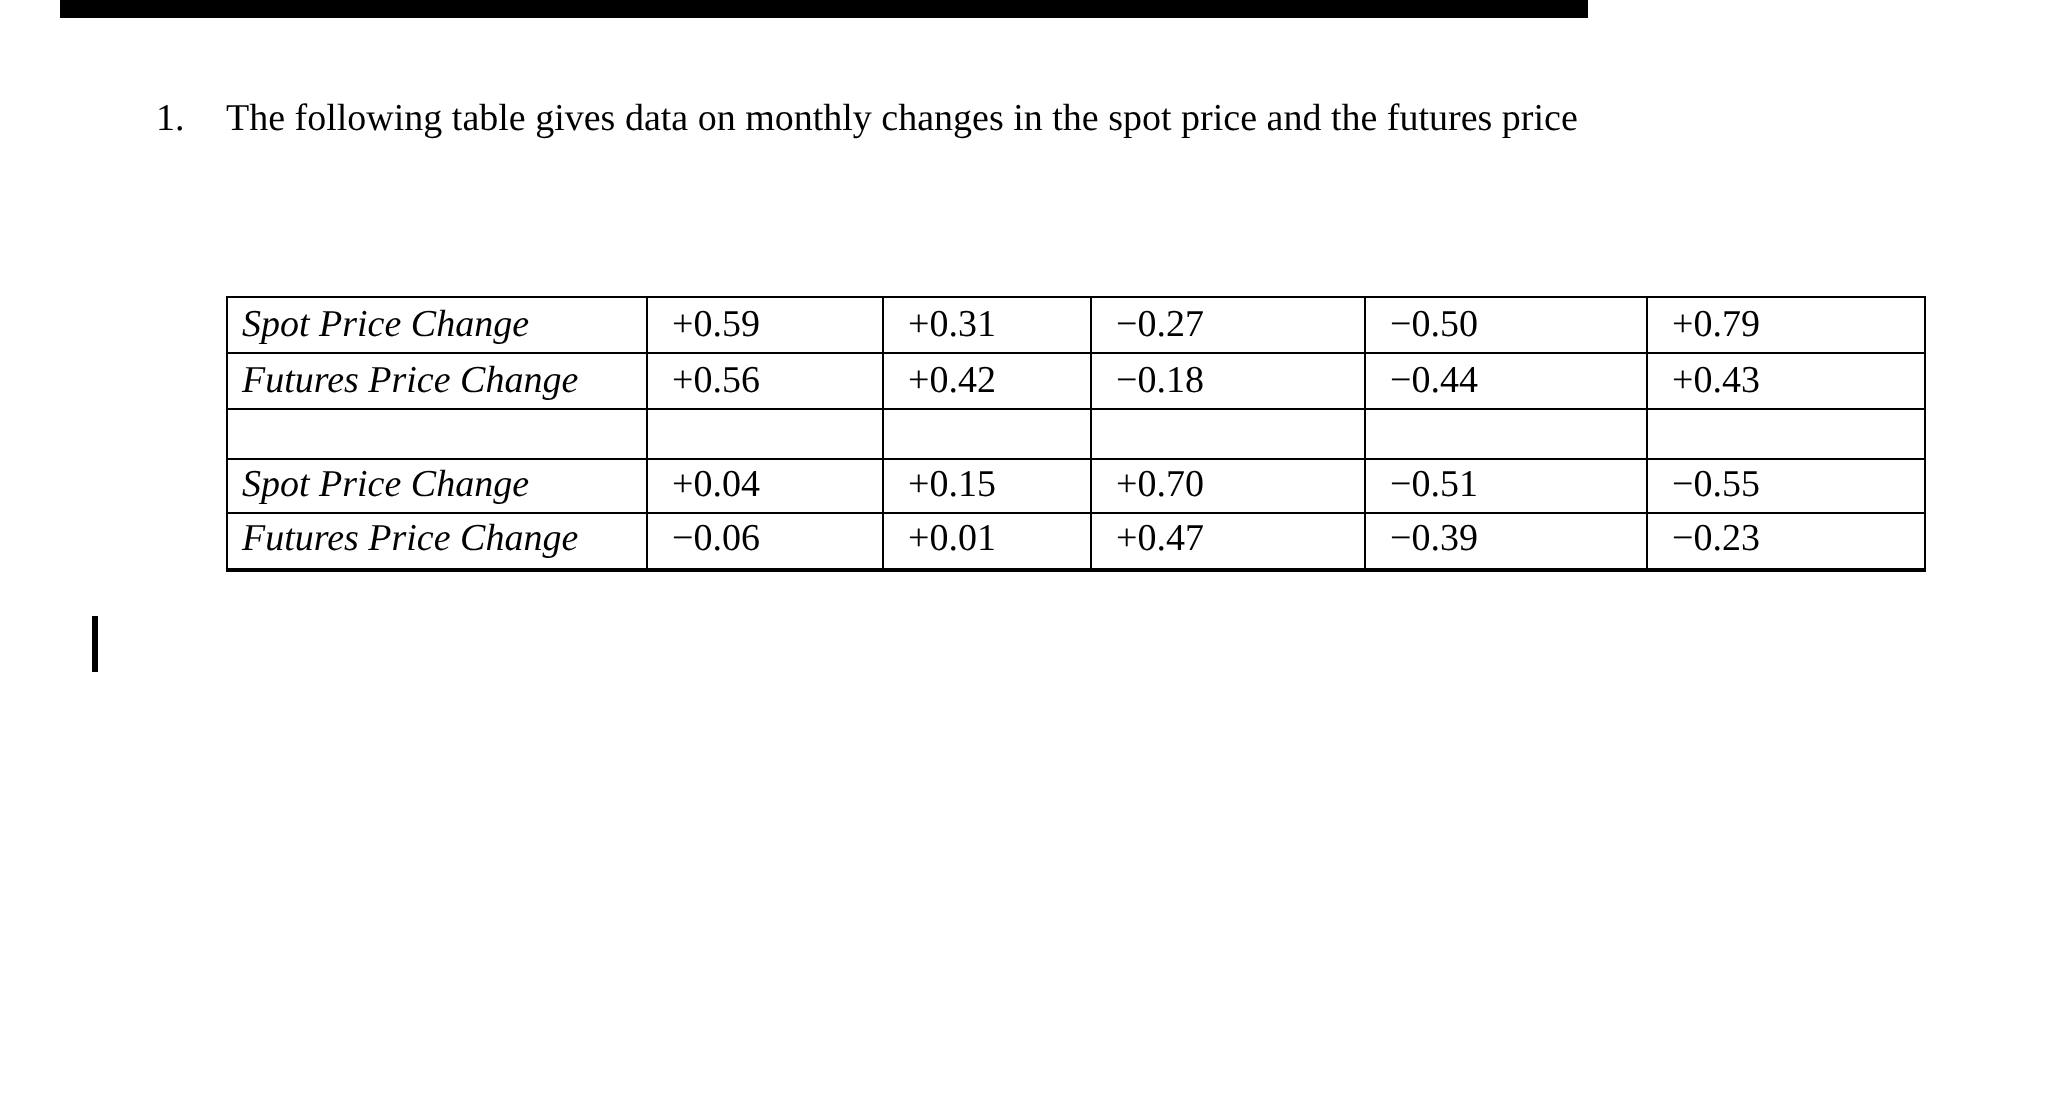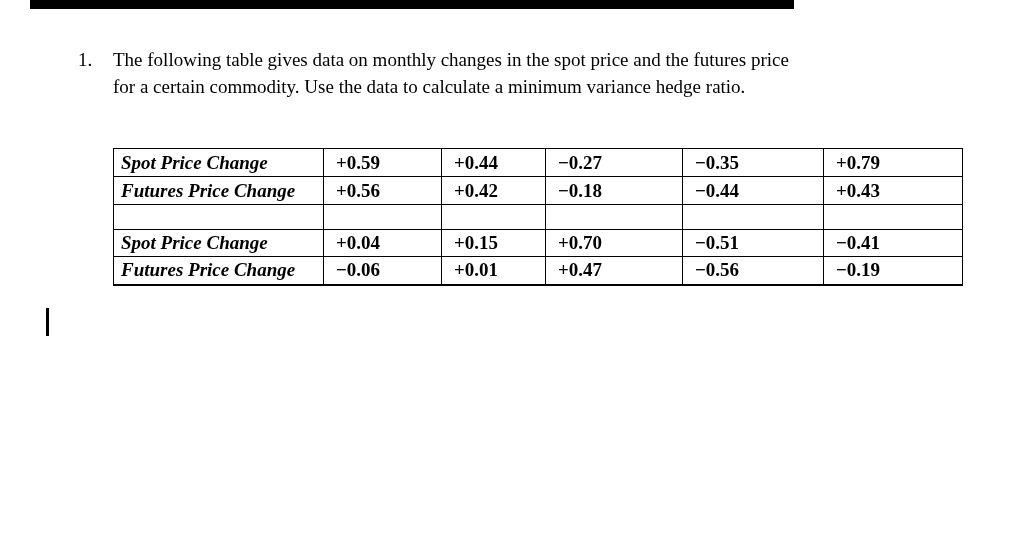--- a/index.html
+++ b/index.html
@@ -10,26 +10,26 @@
     position:absolute; left:30px; top:0;
     width:764px; height:9px; background:#000;
   }
 
   .question {
     position:absolute; left:78px; top:46px;
     font-size:19px; line-height:27px;
     display:flex;
   }
   .q-num { width:35px; flex:0 0 35px; }
-  .q-text { white-space:nowrap; }
+  .q-text { white-space:nowrap;text-align:right; }
 
   table.data-table {
     position:absolute; left:113px; top:148px;
     border-collapse:collapse; table-layout:fixed;
-    border:1px solid #000; border-bottom-width:2px;font-weight:bold;
+    border:1px solid #000; border-bottom-width:2px;
   }
   .data-table td {
     border:1px solid #000;
     font-size:19px;
     padding:0 4px 0 12px;
     vertical-align:middle;
     white-space:nowrap; overflow:hidden;
   }
   .data-table td.label-cell { font-style:italic; padding-left:7px; }
   .row-h1 { height:28px; }
@@ -47,40 +47,39 @@
 <body>
 
 <div class="page">
 
   <div class="top-bar"></div>
 
   <div class="question">
     <div class="q-num">1.</div>
     <div class="q-body">
       <div class="q-text">The following table gives data on monthly changes in the spot price and the futures price</div>
-      <div class="q-text">for a certain commodity. Use the data to calculate a minimum variance hedge ratio.</div>
     </div>
   </div>
 
   <table class="data-table">
     <colgroup>
       <col style="width:210px">
       <col style="width:118px">
       <col style="width:104px">
       <col style="width:137px">
       <col style="width:141px">
       <col style="width:139px">
     </colgroup>
     <tbody>
       <tr class="row-h1">
         <td class="label-cell">Spot Price Change</td>
         <td>+0.59</td>
-        <td>+0.44</td>
+        <td>+0.31</td>
         <td>−0.27</td>
-        <td>−0.35</td>
+        <td>−0.50</td>
         <td>+0.79</td>
       </tr>
       <tr class="row-h2">
         <td class="label-cell">Futures Price Change</td>
         <td>+0.56</td>
         <td>+0.42</td>
         <td>−0.18</td>
         <td>−0.44</td>
         <td>+0.43</td>
       </tr>
@@ -91,28 +90,28 @@
         <td></td>
         <td></td>
         <td></td>
       </tr>
       <tr class="row-h4">
         <td class="label-cell">Spot Price Change</td>
         <td>+0.04</td>
         <td>+0.15</td>
         <td>+0.70</td>
         <td>−0.51</td>
-        <td>−0.41</td>
+        <td>−0.55</td>
       </tr>
       <tr class="row-h5">
         <td class="label-cell">Futures Price Change</td>
         <td>−0.06</td>
         <td>+0.01</td>
         <td>+0.47</td>
-        <td>−0.56</td>
-        <td>−0.19</td>
+        <td>−0.39</td>
+        <td>−0.23</td>
       </tr>
     </tbody>
   </table>
 
   <div class="text-cursor"></div>
 
 </div>
 
 </body></html>

